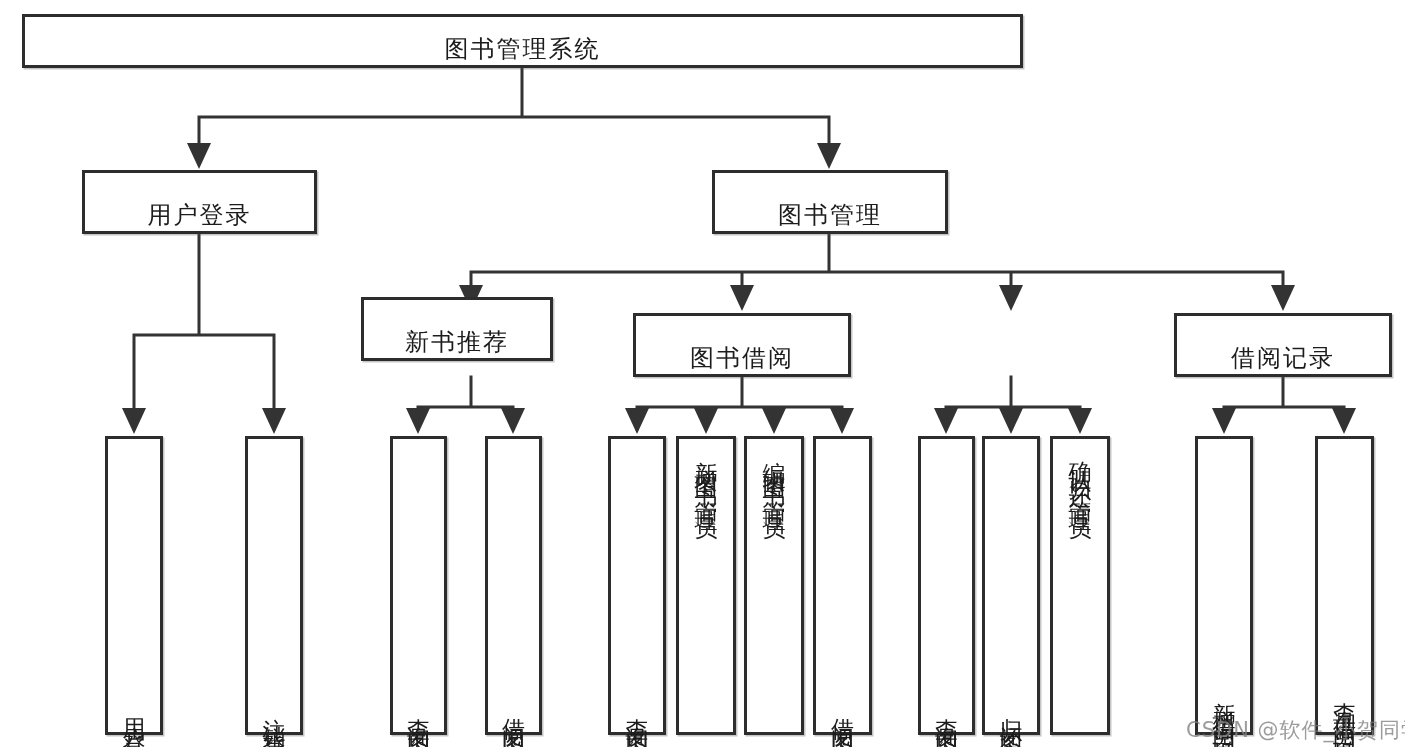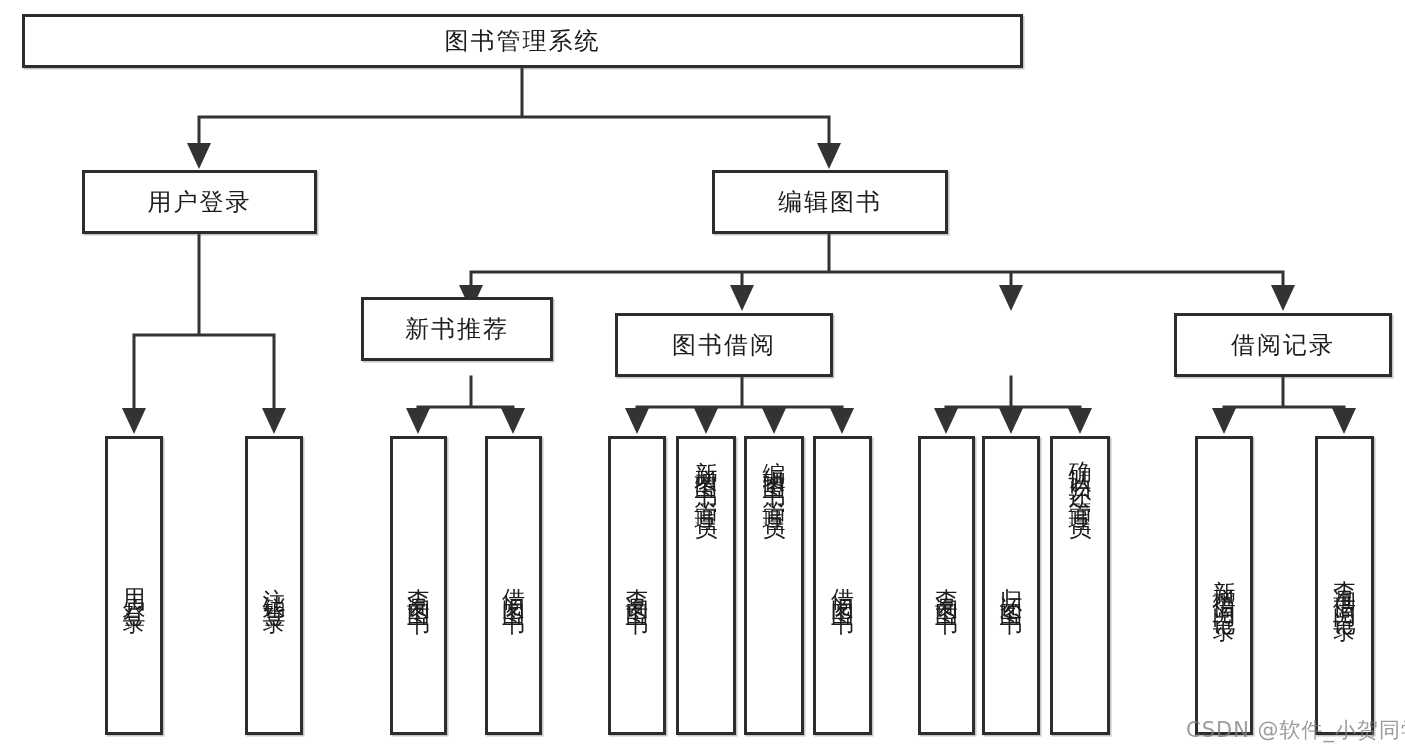--- a/index.html
+++ b/index.html
@@ -15,21 +15,21 @@
     position: absolute;
     left: 0; top: 0;
     width: 1405px; height: 747px;
   }
   .node {
     position: absolute;
     background: #ffffff;
     border: 3px solid #2d2d2d;
     box-sizing: border-box;
     display: flex;
-    align-items: center;
+    align-items: flex-end;
     justify-content: center;
     box-shadow: 1.5px 1.5px 0 rgba(90,90,90,0.35);
   }
   .h-label {
     font-size: 24px;
     color: #1c1c1c;
     letter-spacing: 2px;
     white-space: nowrap;
   }
   .v-label {
@@ -97,27 +97,27 @@
   </svg>
 
   <div class="node" style="left:22px; top:14px; width:1001px; height:54px">
     <span class="h-label">图书管理系统</span>
   </div>
 
   <div class="node" style="left:82px; top:170px; width:235px; height:64px">
     <span class="h-label">用户登录</span>
   </div>
   <div class="node" style="left:712px; top:170px; width:236px; height:64px">
-    <span class="h-label">编辑图书</span>
+    <span class="h-label">图书管理</span>
   </div>
 
   <div class="node" style="left:361px; top:297px; width:192px; height:64px">
     <span class="h-label">新书推荐</span>
   </div>
-  <div class="node" style="left:615px; top:313px; width:218px; height:64px">
+  <div class="node" style="left:633px; top:313px; width:218px; height:64px">
     <span class="h-label">图书借阅</span>
   </div>
   <div class="node" style="left:1174px; top:313px; width:218px; height:64px">
     <span class="h-label">借阅记录</span>
   </div>
 
   <div class="node" style="left:105px; top:436px; width:58px; height:299px">
     <span class="v-label">用户登录</span>
   </div>
   <div class="node" style="left:245px; top:436px; width:58px; height:299px">

